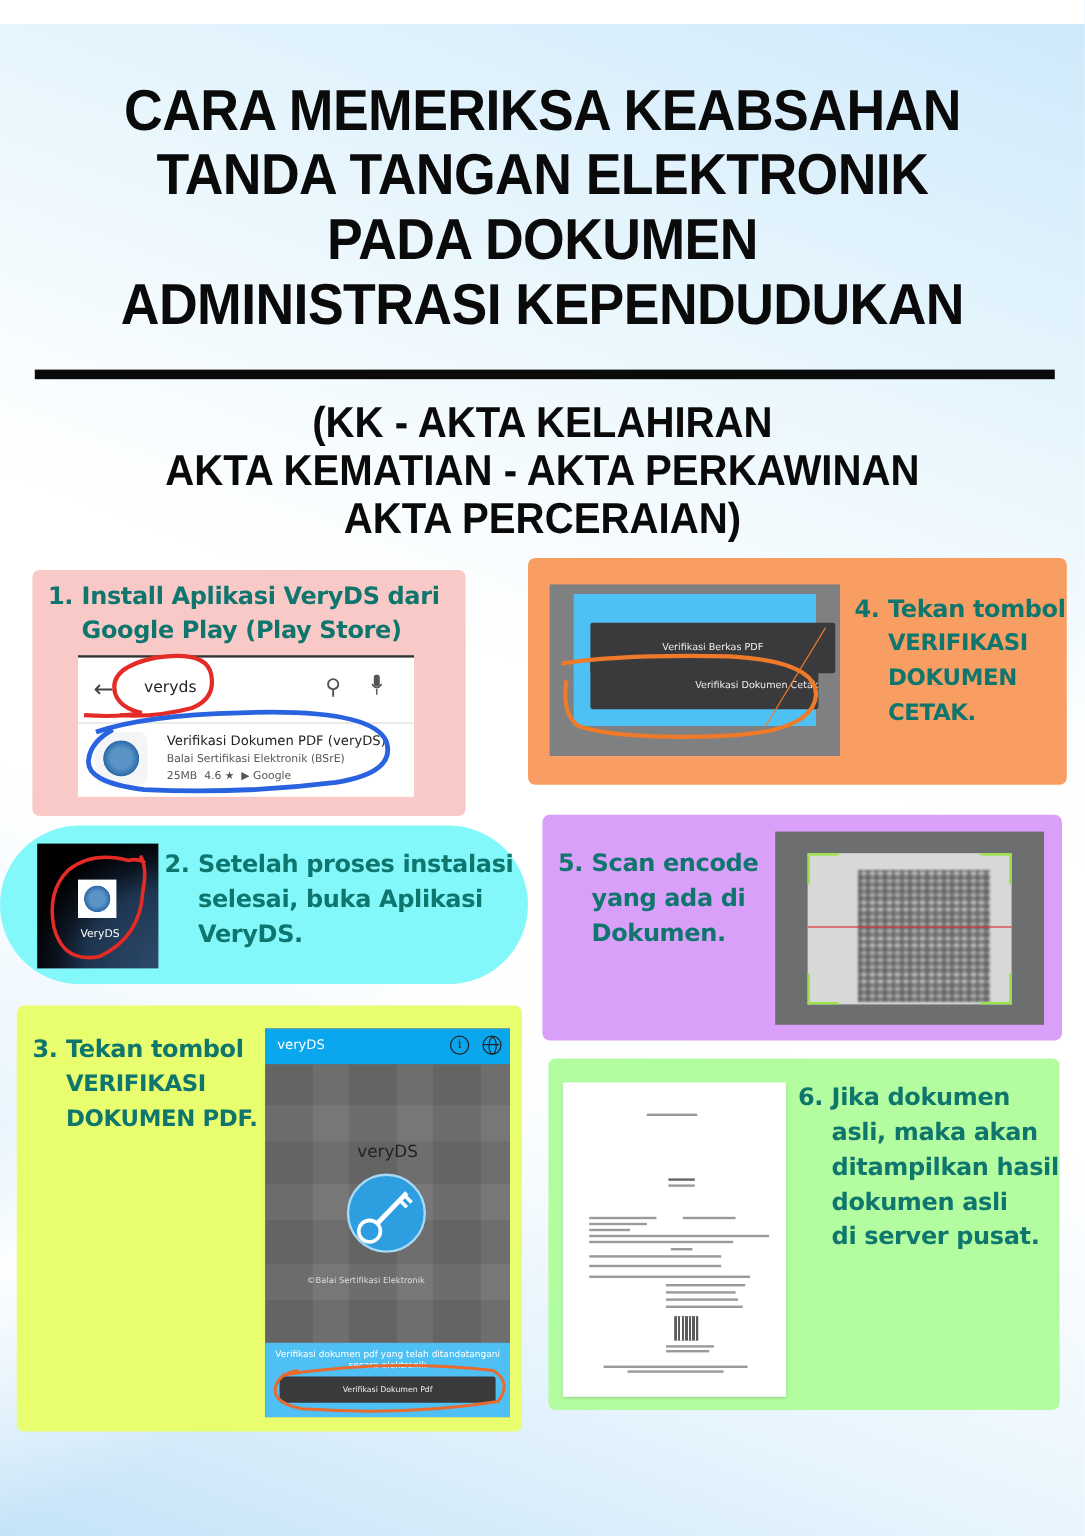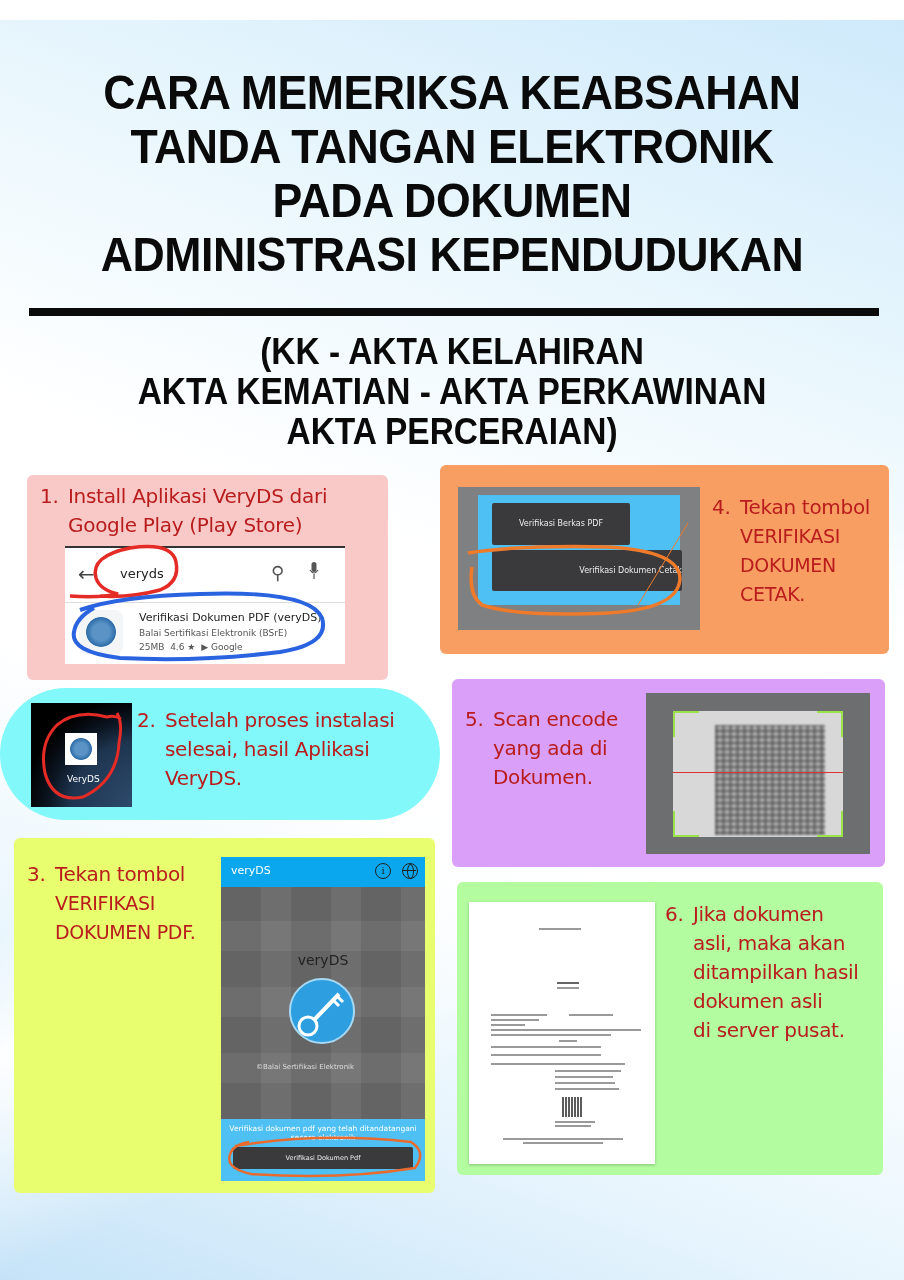--- a/index.html
+++ b/index.html
@@ -24,22 +24,22 @@
     position: absolute; left: 29px; top: 308px; width: 850px; height: 8px; background: #0a0a0a;
   }
   .subtitle {
     position: absolute; left: 0; top: 332px; width: 904px;
     text-align: center; font-family: "Liberation Sans", sans-serif; font-weight: 700;
     font-size: 36px; line-height: 40px; color: #0a0a0a;
     transform: scaleX(0.93); transform-origin: center top;
   }
   .card { position: absolute; border-radius: 6px; }
   .step-text {
-    position: absolute; font-family: "DejaVu Sans", sans-serif; color: #b91c1c;
-    font-size: 20px; line-height: 29px; letter-spacing: -0.3px;
+    position: absolute; font-family: "DejaVu Sans", sans-serif; color: #0f766e;
+    font-size: 20px; line-height: 29px; letter-spacing: -0.3px; font-weight: bold;
   }
   .step-text .num { display: inline-block; width: 28px; }
   .step-text .line { display: block; padding-left: 28px; white-space: nowrap; }
   .step-text .line.first { padding-left: 0; }
   .caps { font-size: 19px; }
 
   
   .c1 { left: 27px; top: 475px; width: 361px; height: 205px; background: #f9c9c8; }
   .ps-shot { position: absolute; left: 65px; top: 546px; width: 280px; height: 118px; background: #fff; border-top: 2px solid #333; }
   .ps-search { position: absolute; left: 0; top: 0; width: 280px; height: 55px; border-bottom: 1px solid #ddd; }
@@ -52,21 +52,21 @@
   .ps-app-name { position: absolute; left: 74px; top: 63px; font-size: 11px; color: #222; white-space: nowrap; }
   .ps-dev { position: absolute; left: 74px; top: 80px; font-size: 9px; color: #555; white-space: nowrap; }
   .ps-meta { position: absolute; left: 74px; top: 94px; font-size: 9px; color: #555; white-space: nowrap; }
   .scribble { position: absolute; pointer-events: none; }
 
   
   .c4 { left: 440px; top: 465px; width: 449px; height: 189px; background: #f99e63; }
   .c4-shot { position: absolute; left: 458px; top: 487px; width: 242px; height: 143px; background: #7f8082; }
   .c4-blue { position: absolute; left: 20px; top: 8px; width: 202px; height: 110px; background: #4fc0f3; }
   .dark-btn { position: absolute; background: #3a3a3c; color: #eee; font-size: 8px; text-align: center; border-radius: 2px; }
-  .c4-btn1 { left: 14px; top: 8px; width: 138px; height: 42px; line-height: 42px; }
+  .c4-btn1 { left: 14px; top: 24px; width: 204px; height: 42px; line-height: 42px; }
   .c4-btn2 { left: 14px; top: 55px; width: 190px; height: 41px; line-height: 41px; text-align: right; }
 
   
   .c2 { left: 0; top: 688px; width: 440px; height: 132px; background: #83f8fb; border-radius: 66px; }
   .c2-shot { position: absolute; left: 31px; top: 703px; width: 101px; height: 104px; background: radial-gradient(ellipse at 110% 100%, #2f4d6f 0%, #1e3550 45%, #0b1420 60%, #000 75%); overflow: hidden; }
   .c2-icon { position: absolute; left: 34px; top: 30px; width: 32px; height: 32px; background: #fff; }
   .c2-icon .inner { position: absolute; left: 5px; top: 5px; width: 22px; height: 22px; border-radius: 50%; background: radial-gradient(circle, #5b93c6 40%, #2b6aa8 70%, #b5cde2 72%); }
   .c2-label { position: absolute; left: 36px; top: 71px; font-size: 9px; color: #fff; }
 
   
@@ -188,21 +188,21 @@
   <div class="c2-icon">
       <div class="inner"></div>
     </div>
   <div class="c2-label">VeryDS</div>
 </div>
 <svg class="scribble" style="left:31px; top:703px;" width="101" height="104">
   <path d="M86 10 Q92 20 88 40 Q86 78 52 94 Q22 100 14 70 Q8 40 26 22 Q46 6 76 14 Q84 12 90 16" stroke="#e42b26" stroke-width="3" fill="none"></path>
 </svg>
 <div class="step-text" style="left:137px; top:706px;">
   <span class="line first"><span class="num">2.</span><span>Setelah proses instalasi</span></span>
-  <span class="line">selesai, hasil Aplikasi</span>
+  <span class="line">selesai, buka Aplikasi</span>
   <span class="line">VeryDS.</span>
 </div>
 
 <div class="card c5"></div>
 <div class="step-text" style="left:465px; top:705px;">
   <span class="line first"><span class="num">5.</span><span>Scan encode</span></span>
   <span class="line">yang ada di</span>
   <span class="line">Dokumen.</span>
 </div>
 <div class="c5-shot">

